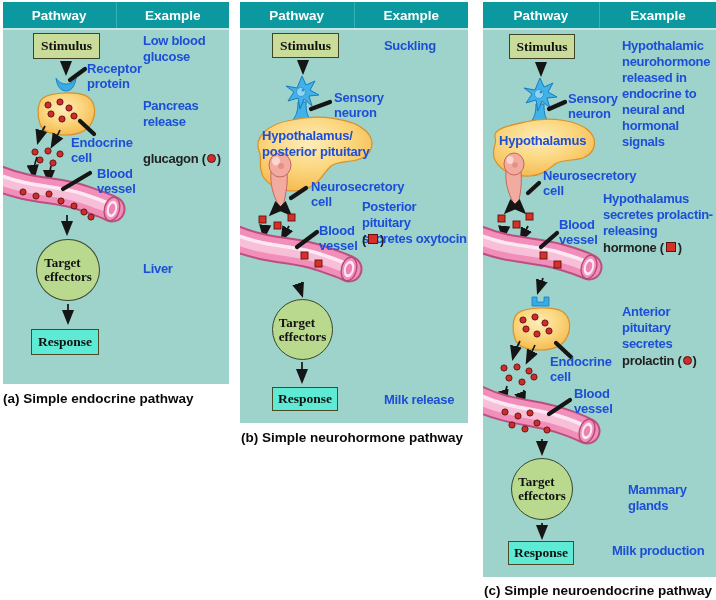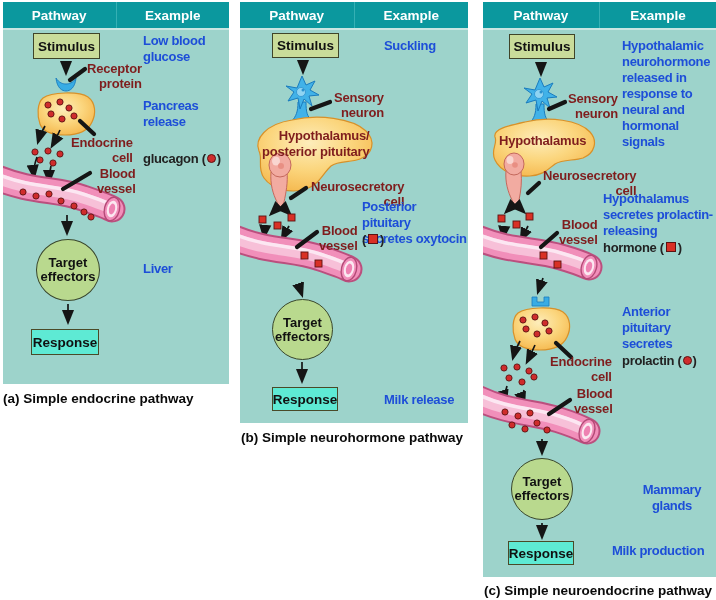--- a/index.html
+++ b/index.html
@@ -3,25 +3,25 @@
 <meta charset="utf-8">
 <style>
   html,body{margin:0;padding:0;}
   body{width:716px;height:600px;background:#ffffff;font-family:"Liberation Sans",sans-serif;}
   .stage{position:absolute;left:0;top:0;width:716px;height:600px;background:#fff;overflow:hidden;}
   .panel{position:absolute;top:2px;background:#9dd3cb;}
   .panel-header{position:absolute;top:0;left:0;right:0;height:26px;background:#0b989e;display:flex;z-index:4;border-bottom:2px solid #c9e6e2;}
   .ph-cell{flex:1;display:flex;align-items:center;justify-content:center;color:#ffffff;font-weight:bold;font-size:13.5px;}
   .ph-cell.first{border-right:1px solid #35b0b4;}
   svg.layer{position:absolute;left:0;top:0;z-index:1;}
-  .node{position:absolute;display:flex;align-items:center;justify-content:center;font-weight:bold;font-size:13.5px;color:#111;z-index:3;box-sizing:border-box;}
+  .node{position:absolute;display:flex;align-items:center;justify-content:center;font-weight:bold;font-size:13.5px;color:#111;z-index:3;box-sizing:border-box;font-family:Liberation Serif, serif;}
   .stim{background:#c9dc9a;border:1.6px solid #3f4429;}
   .resp{background:#5eead4;border:1.6px solid #4a4a28;}
-  .target{border-radius:50%;background:#b9d98e;border:1.6px solid #39462c;text-align:center;font-size:13px;line-height:14px;white-space:pre-line;}
-  .lbl{position:absolute;font-weight:bold;font-size:13px;line-height:15px;color:#7f1d1d;white-space:pre-line;z-index:3;letter-spacing:-0.2px;text-align:right;}
+  .target{border-radius:50%;background:#b9d98e;border:1.6px solid #39462c;font-size:13px;line-height:14px;white-space:pre-line;}
+  .lbl{position:absolute;font-weight:bold;font-size:13px;line-height:15px;color:#1d4ed8;white-space:pre-line;z-index:3;letter-spacing:-0.2px;}
   .ex{position:absolute;font-weight:bold;font-size:13px;line-height:16px;color:#1d4ed8;white-space:pre-line;z-index:3;letter-spacing:-0.3px;}
   .mrow{position:absolute;display:flex;align-items:center;font-weight:bold;font-size:13px;color:#222;z-index:3;letter-spacing:-0.3px;height:16px;}
   .h-dot{display:inline-block;width:7px;height:7px;border-radius:50%;background:#cf2c2c;border:1px solid #5c1212;margin:0 1px;flex:0 0 auto;}
   .h-sq{display:inline-block;width:8px;height:8px;background:#d93025;border:1px solid #5c1212;margin:0 2px;flex:0 0 auto;}
   .caption{position:absolute;font-weight:bold;font-size:13.5px;color:#0a0a0a;z-index:5;white-space:nowrap;}
   .arrow{stroke:#151515;stroke-width:1.7;fill:none;}
   .leader{stroke:#151515;stroke-width:4.2;fill:none;stroke-linecap:round;}
   .dot{fill:#cf2c2c;stroke:#5c1212;stroke-width:0.9;}
   .sq{fill:#d93025;stroke:#5c1212;stroke-width:0.9;}
   .v-out{stroke:#bb4f7e;stroke-width:27;fill:none;stroke-linecap:round;}
@@ -362,41 +362,41 @@
     <div class="lbl" style="left:76px;top:215px;">Blood
 vessel</div>
     <div class="lbl" style="left:67px;top:352px;">Endocrine
 cell</div>
     <div class="lbl" style="left:91px;top:384px;">Blood
 vessel</div>
 
     <div class="ex" style="left:139px;top:36px;">Hypothalamic
 neurohormone
 released in
-response to
+endocrine to
 neural and
 hormonal
 signals</div>
     <div class="ex" style="left:120px;top:189px;">Hypothalamus
 secretes prolactin-
 releasing</div>
     <div class="mrow" style="left:120px;top:237px;">
       <span>hormone (</span>
         <span class="h-sq"></span>
         <span>)</span>
     </div>
     <div class="ex" style="left:139px;top:302px;">Anterior
 pituitary
 secretes</div>
     <div class="mrow" style="left:139px;top:350px;">
       <span>prolactin (</span>
         <span class="h-dot"></span>
         <span>)</span>
     </div>
-    <div class="ex" style="left:145px;top:480px;text-align:center;">Mammary glands</div>
+    <div class="ex" style="left:145px;top:480px;">Mammary glands</div>
     <div class="ex" style="left:129px;top:541px;">Milk production</div>
   </div>
 
   <div class="caption" style="left:3px;top:391px;">(a) Simple endocrine pathway</div>
   <div class="caption" style="left:241px;top:430px;">(b) Simple neurohormone pathway</div>
   <div class="caption" style="left:484px;top:583px;">(c) Simple neuroendocrine pathway</div>
 
 </div>
 
 </body></html>

